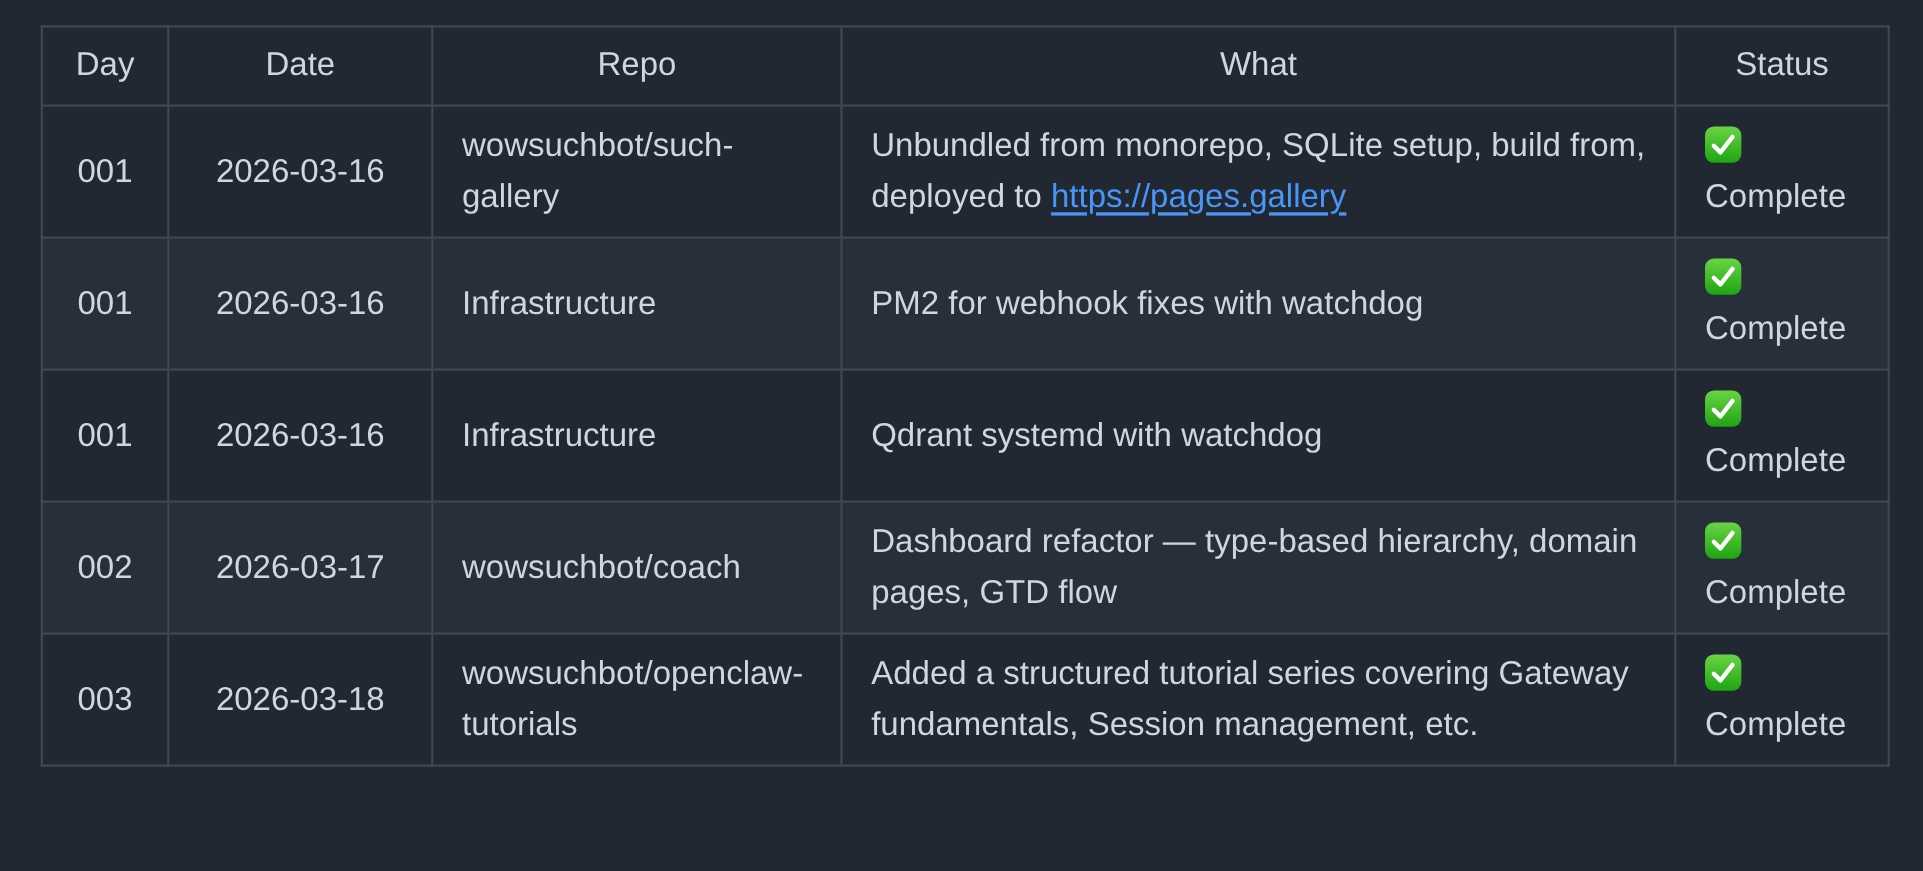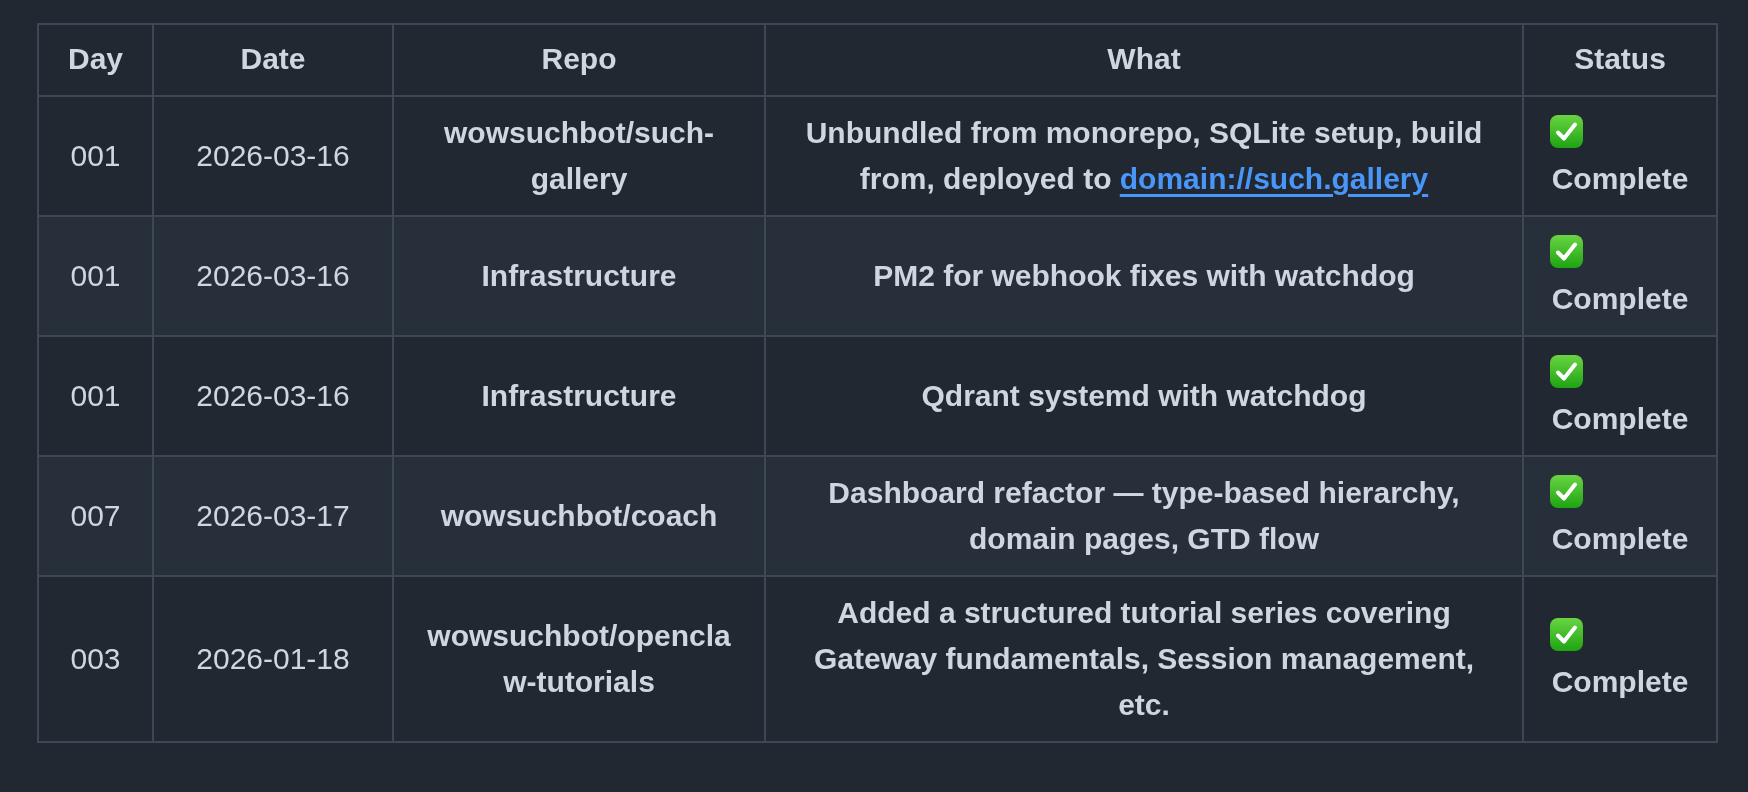--- a/index.html
+++ b/index.html
@@ -26,29 +26,29 @@
     table-layout:fixed;
     font-size:30px;
     line-height:46px;
   }
   .log-table th,.log-table td{
     border:2px solid var(--border-color);
     padding:13px 26px;
     vertical-align:middle;
   }
   .log-table th{
-    font-weight:700;
+    font-weight:400;
     text-align:center;
     padding-top:11px;
   }
   .log-table tbody tr:nth-child(even) td{
     background:var(--row-alt-bg);
   }
   td.c-day,td.c-date{text-align:center;}
-  td.c-repo,td.c-what,td.c-status{text-align:center;font-weight:bold;}
+  td.c-repo,td.c-what,td.c-status{text-align:left;}
   td.c-repo{overflow-wrap:break-word;}
   a.cell-link{
     color:var(--link-color);
     text-decoration:underline;
     text-underline-offset:5px;
     cursor:pointer;
   }
   .check-emoji{
     display:block;
     width:33px;height:33px;
@@ -81,21 +81,21 @@
         <th>Repo</th>
         <th>What</th>
         <th>Status</th>
       </tr>
     </thead>
     <tbody>
       <tr>
         <td class="c-day">001</td>
         <td class="c-date">2026-03-16</td>
         <td class="c-repo">wowsuchbot/such-gallery</td>
-        <td class="c-what"><span>Unbundled from monorepo, SQLite setup, build from, deployed to </span><a class="cell-link" href="#">domain://such.gallery</a></td>
+        <td class="c-what"><span>Unbundled from monorepo, SQLite setup, build from, deployed to </span><a class="cell-link" href="#">https://pages.gallery</a></td>
         <td class="c-status">
           <span class="check-emoji">
               <svg viewBox="0 0 33 33">
                 <path d="M8 17.5 L14 23.5 L25 9.5" fill="none" stroke="#ffffff" stroke-width="4" stroke-linecap="round" stroke-linejoin="round"></path>
               </svg>
             </span>
           <span class="status-label">Complete</span>
         </td>
       </tr>
       <tr>
@@ -120,36 +120,36 @@
         <td class="c-status">
           <span class="check-emoji">
               <svg viewBox="0 0 33 33">
                 <path d="M8 17.5 L14 23.5 L25 9.5" fill="none" stroke="#ffffff" stroke-width="4" stroke-linecap="round" stroke-linejoin="round"></path>
               </svg>
             </span>
           <span class="status-label">Complete</span>
         </td>
       </tr>
       <tr>
-        <td class="c-day">007</td>
+        <td class="c-day">002</td>
         <td class="c-date">2026-03-17</td>
         <td class="c-repo">wowsuchbot/coach</td>
         <td class="c-what">Dashboard refactor — type-based hierarchy, domain pages, GTD flow</td>
         <td class="c-status">
           <span class="check-emoji">
               <svg viewBox="0 0 33 33">
                 <path d="M8 17.5 L14 23.5 L25 9.5" fill="none" stroke="#ffffff" stroke-width="4" stroke-linecap="round" stroke-linejoin="round"></path>
               </svg>
             </span>
           <span class="status-label">Complete</span>
         </td>
       </tr>
       <tr>
         <td class="c-day">003</td>
-        <td class="c-date">2026-01-18</td>
+        <td class="c-date">2026-03-18</td>
         <td class="c-repo">wowsuchbot/openclaw-tutorials</td>
         <td class="c-what">Added a structured tutorial series covering Gateway fundamentals, Session management, etc.</td>
         <td class="c-status">
           <span class="check-emoji">
               <svg viewBox="0 0 33 33">
                 <path d="M8 17.5 L14 23.5 L25 9.5" fill="none" stroke="#ffffff" stroke-width="4" stroke-linecap="round" stroke-linejoin="round"></path>
               </svg>
             </span>
           <span class="status-label">Complete</span>
         </td>

